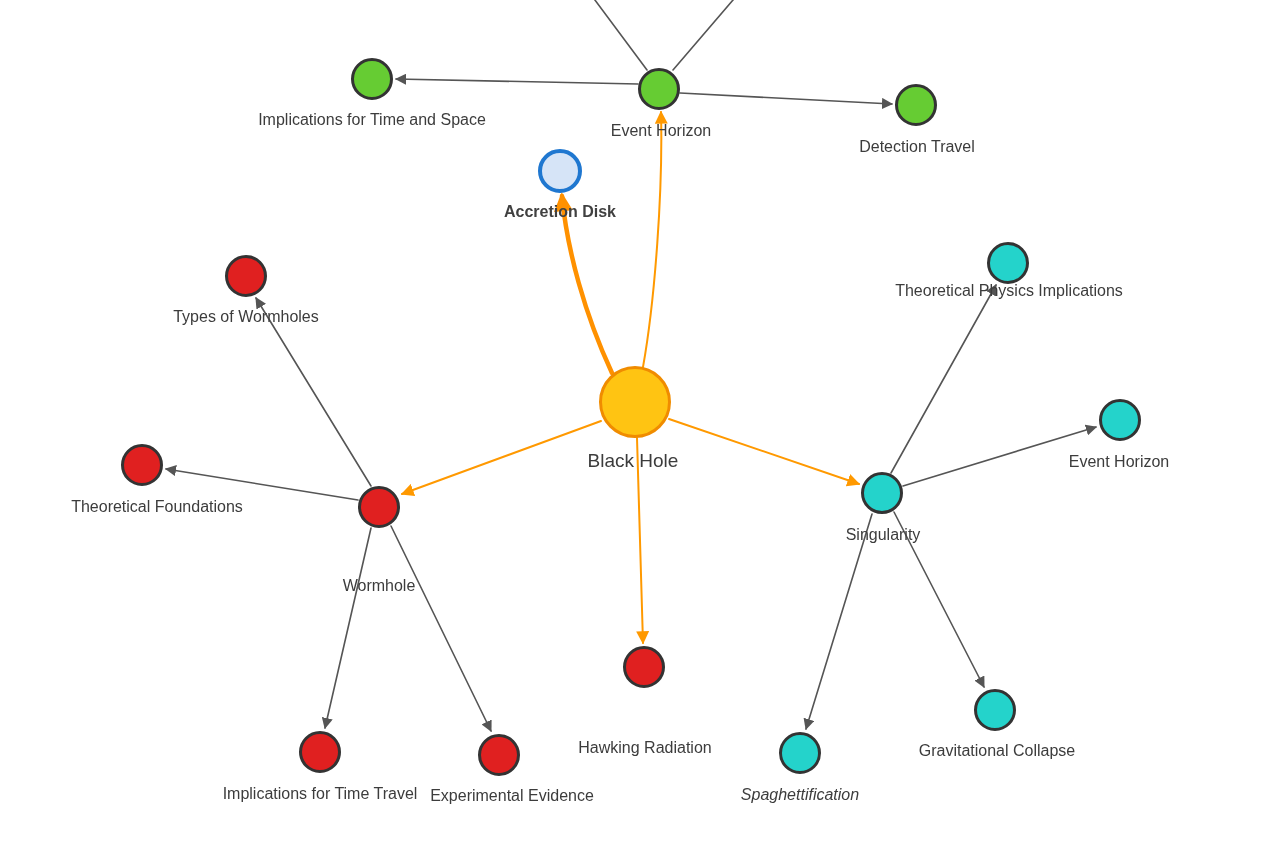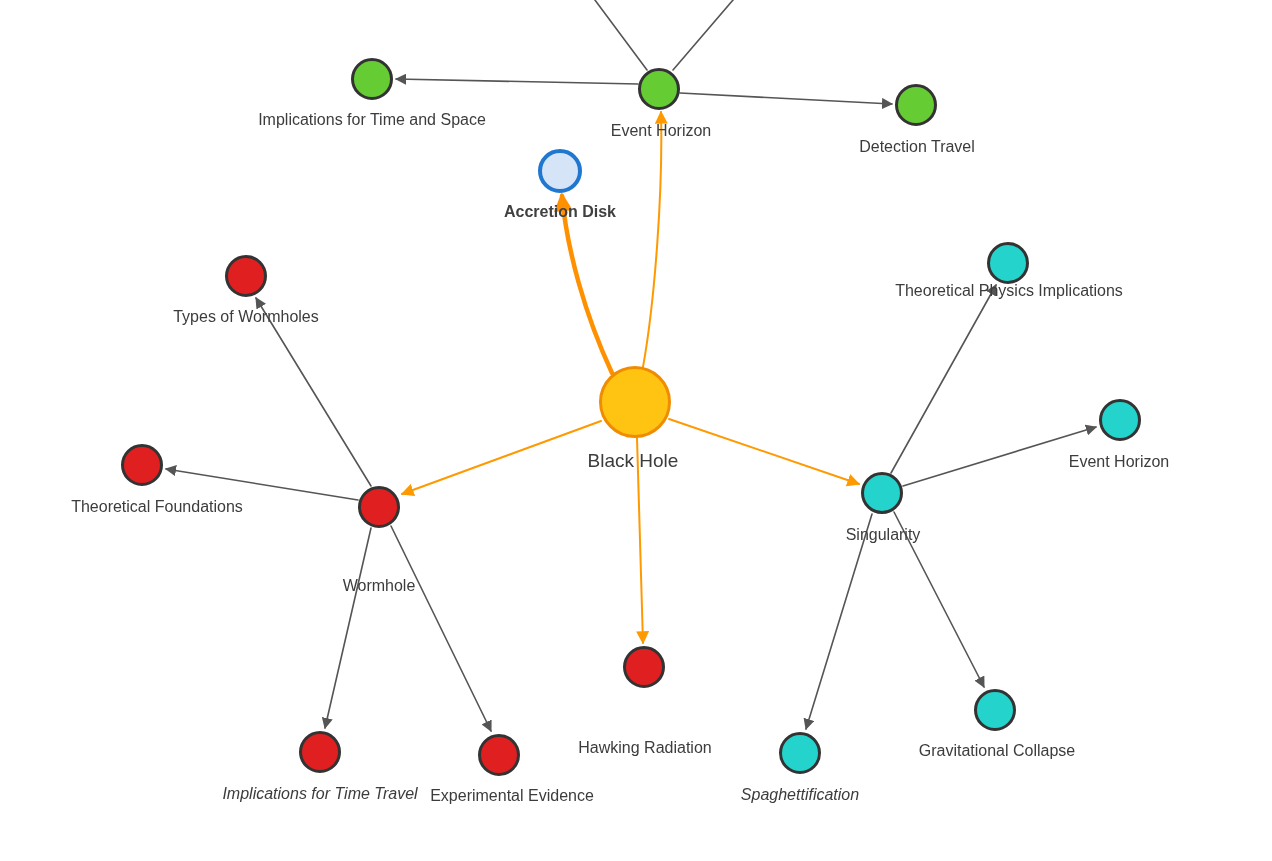--- a/index.html
+++ b/index.html
@@ -106,21 +106,21 @@
       <div class="node-label" style="left: 917px; top: 139px; font-size: 16px;">Detection Travel</div>
       <div class="graph-node" style="left: 560px; top: 171px; width: 44px; height: 44px; background: rgb(214, 228, 247); border: 4px solid rgb(31, 119, 208);"></div>
       <div class="node-label selected-label" style="left: 560px; top: 204px; font-size: 16px;">Accretion Disk</div>
       <div class="graph-node" style="left: 379px; top: 507px; width: 42px; height: 42px; background: rgb(224, 32, 32); border: 3px solid rgb(51, 51, 51);"></div>
       <div class="node-label" style="left: 379px; top: 538px; font-size: 16px; margin-top: 40px;">Wormhole</div>
       <div class="graph-node" style="left: 246px; top: 276px; width: 42px; height: 42px; background: rgb(224, 32, 32); border: 3px solid rgb(51, 51, 51);"></div>
       <div class="node-label" style="left: 246px; top: 309px; font-size: 16px;">Types of Wormholes</div>
       <div class="graph-node" style="left: 142px; top: 465px; width: 42px; height: 42px; background: rgb(224, 32, 32); border: 3px solid rgb(51, 51, 51);"></div>
       <div class="node-label" style="left: 157px; top: 499px; font-size: 16px;">Theoretical Foundations</div>
       <div class="graph-node" style="left: 320px; top: 752px; width: 42px; height: 42px; background: rgb(224, 32, 32); border: 3px solid rgb(51, 51, 51);"></div>
-      <div class="node-label" style="left: 320px; top: 786px; font-size: 16px; font-style: italic;">Implications for Time Travel</div>
+      <div class="node-label" style="left: 320px; top: 786px; font-size: 16px;">Implications for Time Travel</div>
       <div class="graph-node" style="left: 499px; top: 755px; width: 42px; height: 42px; background: rgb(224, 32, 32); border: 3px solid rgb(51, 51, 51);"></div>
       <div class="node-label" style="left: 512px; top: 788px; font-size: 16px;">Experimental Evidence</div>
       <div class="graph-node" style="left: 644px; top: 667px; width: 42px; height: 42px; background: rgb(224, 32, 32); border: 3px solid rgb(51, 51, 51);"></div>
       <div class="node-label" style="left: 645px; top: 700px; font-size: 16px; margin-top: 40px;">Hawking Radiation</div>
       <div class="graph-node" style="left: 882px; top: 493px; width: 42px; height: 42px; background: rgb(36, 211, 203); border: 3px solid rgb(51, 51, 51);"></div>
       <div class="node-label" style="left: 883px; top: 527px; font-size: 16px;">Singularity</div>
       <div class="graph-node" style="left: 1008px; top: 263px; width: 42px; height: 42px; background: rgb(36, 211, 203); border: 3px solid rgb(51, 51, 51);"></div>
       <div class="node-label" style="left: 1009px; top: 283px; font-size: 16px;">Theoretical Physics Implications</div>
       <div class="graph-node" style="left: 1120px; top: 420px; width: 42px; height: 42px; background: rgb(36, 211, 203); border: 3px solid rgb(51, 51, 51);"></div>
       <div class="node-label" style="left: 1119px; top: 454px; font-size: 16px;">Event Horizon</div>

